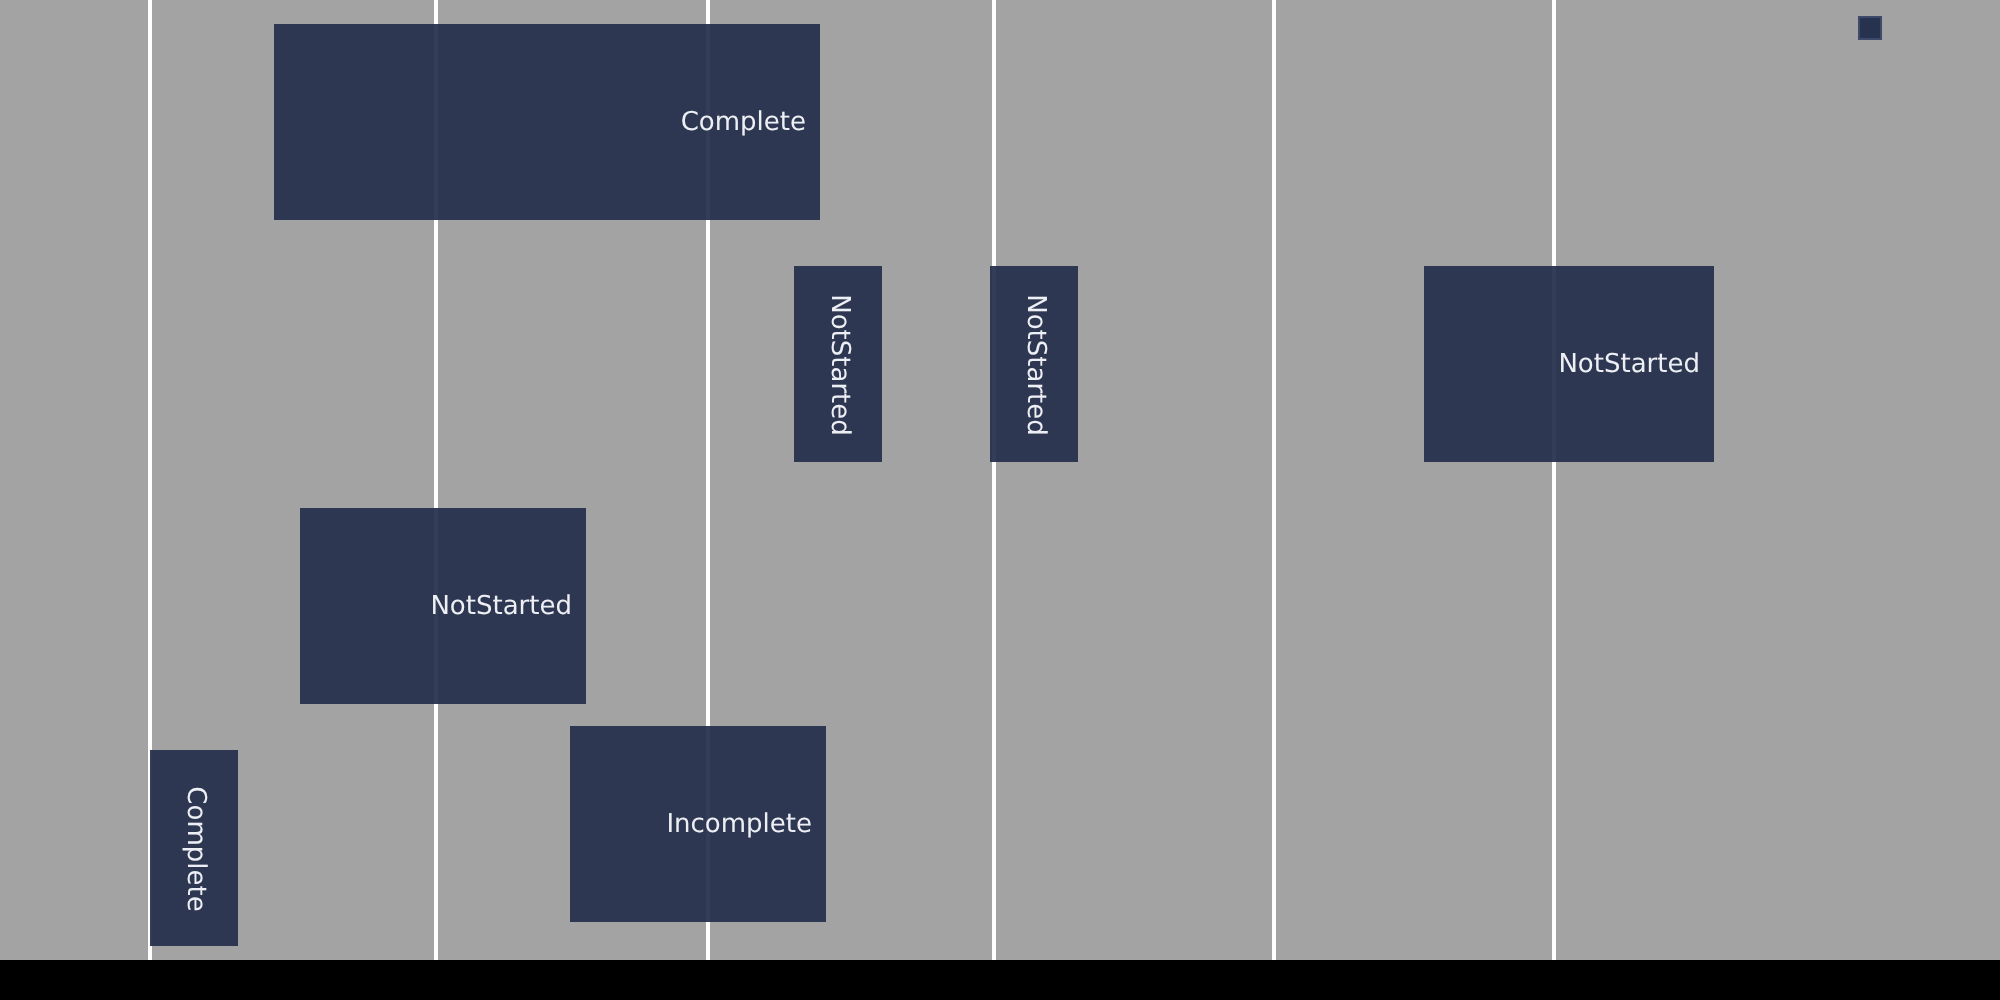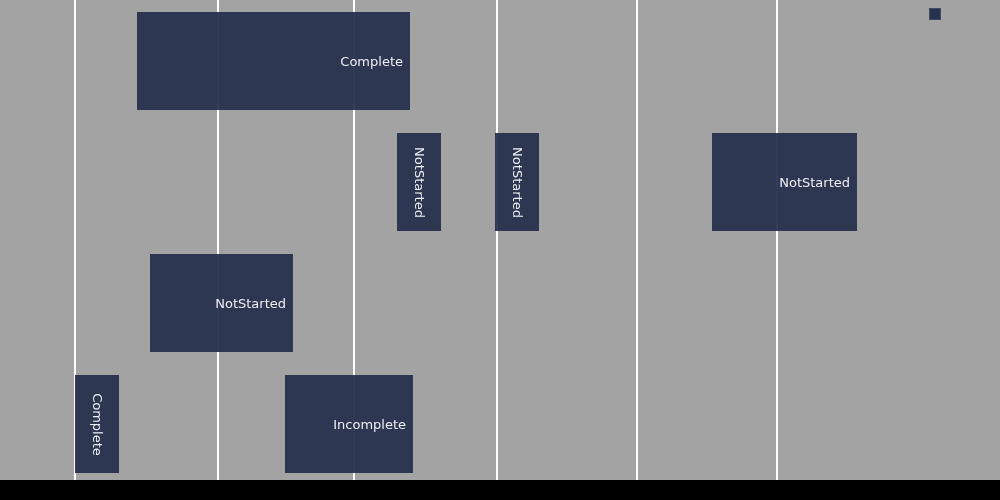--- a/index.html
+++ b/index.html
@@ -67,20 +67,20 @@
       </div>
       <div class="bar" style="left: 712px; top: 133px; width: 145px; height: 98px; background: rgba(35, 46, 74, 0.93);">
         <span class="bar-label">NotStarted</span>
       </div>
       <div class="bar" style="left: 150px; top: 254px; width: 143px; height: 98px; background: rgba(35, 46, 74, 0.93);">
         <span class="bar-label">NotStarted</span>
       </div>
       <div class="bar vertical" style="left: 75px; top: 375px; width: 44px; height: 98px; background: rgba(35, 46, 74, 0.93);">
         <span class="bar-label">Complete</span>
       </div>
-      <div class="bar" style="left: 285px; top: 375px; width: 128px; height: 98px; background: rgba(35, 46, 74, 0.93);">
+      <div class="bar" style="left: 285px; top: 363px; width: 128px; height: 98px; background: rgba(35, 46, 74, 0.93);">
         <span class="bar-label">Incomplete</span>
       </div>
     </div>
   <div id="legend">
     <div id="legend-swatch" style="left: 929px; top: 8px; width: 12px; height: 12px; background: rgb(39, 50, 78); border: 1px solid rgb(61, 74, 107);"></div>
   </div>
 </div>
 
 </body></html>

